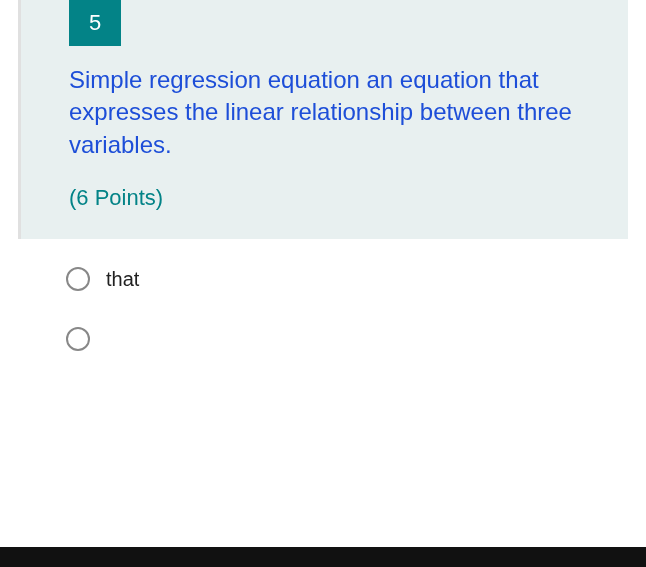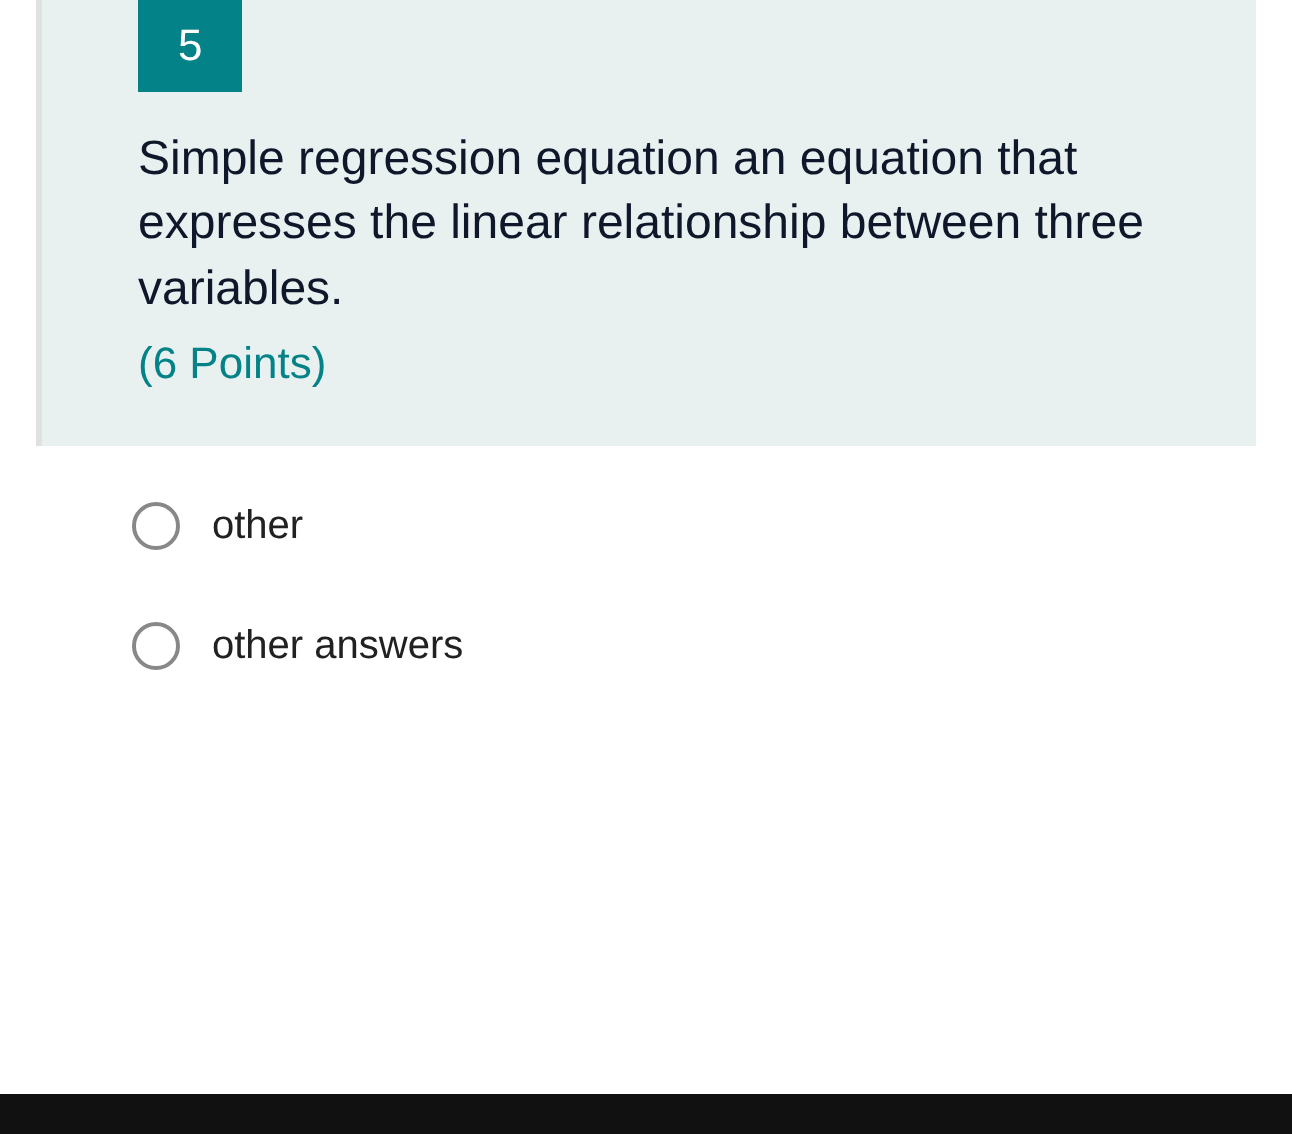--- a/index.html
+++ b/index.html
@@ -20,23 +20,23 @@
     .question-number-badge {
       display: inline-block;
       background: #038387;
       color: #ffffff;
       font-size: 22px;
       padding: 10px 20px;
       margin-bottom: 18px;
     }
     .question-text {
       font-size: 24px;
-      color: #0f172a;
+      color: #1d4ed8;
       line-height: 1.35;
-      margin-bottom: 8px;
+      margin-bottom: 24px;
     }
     .points-text {
       font-size: 22px;
       color: #038387;
     }
     .options-area {
       padding: 28px 48px 20px 48px;
       margin-left: 18px;
       margin-right: 18px;
     }
@@ -73,21 +73,20 @@
 
 <div class="question-header">
   <div class="question-number-badge">5</div>
   <div class="question-text">Simple regression equation an equation that expresses the linear relationship between three variables.</div>
   <div class="points-text">(6 Points)</div>
 </div>
 
 <div class="options-area">
   <div class="option-row">
     <div class="radio-circle"></div>
-    <div class="option-label">other</div>
+    <div class="option-label">that</div>
   </div>
   <div class="option-row">
     <div class="radio-circle"></div>
-    <div class="option-label">other answers</div>
   </div>
 </div>
 
 <div class="bottom-bar"></div>
 
 </body></html>

